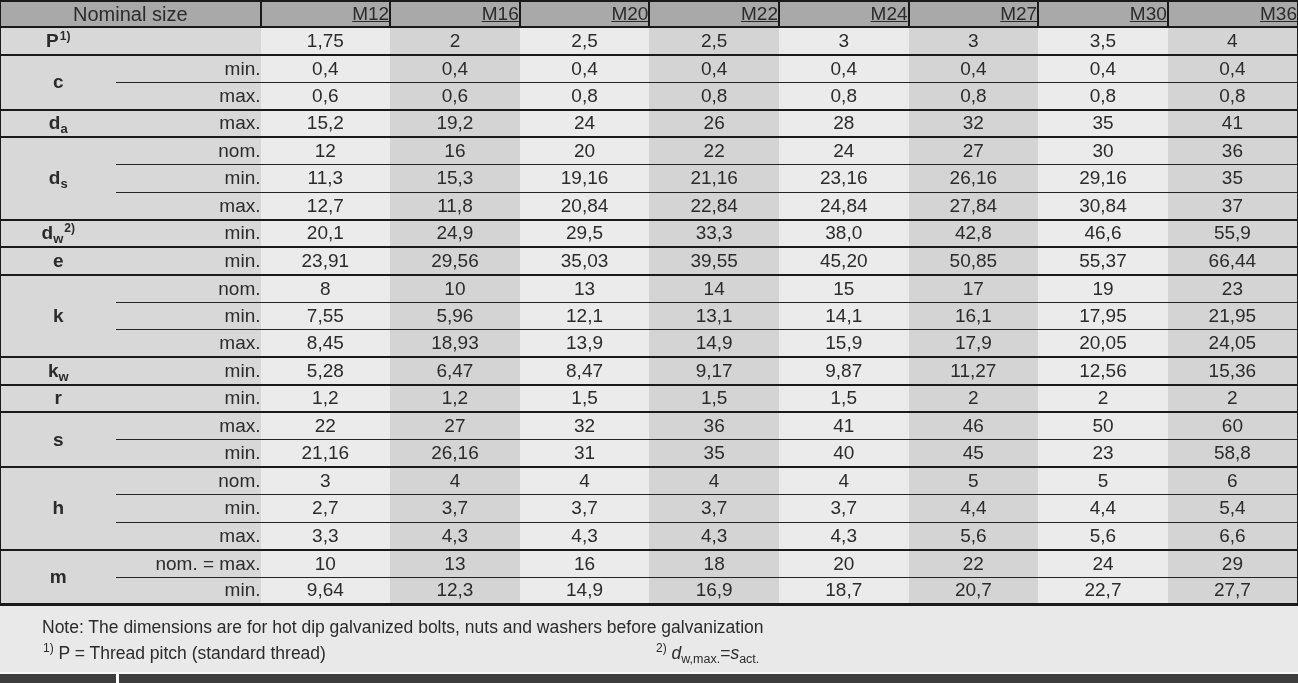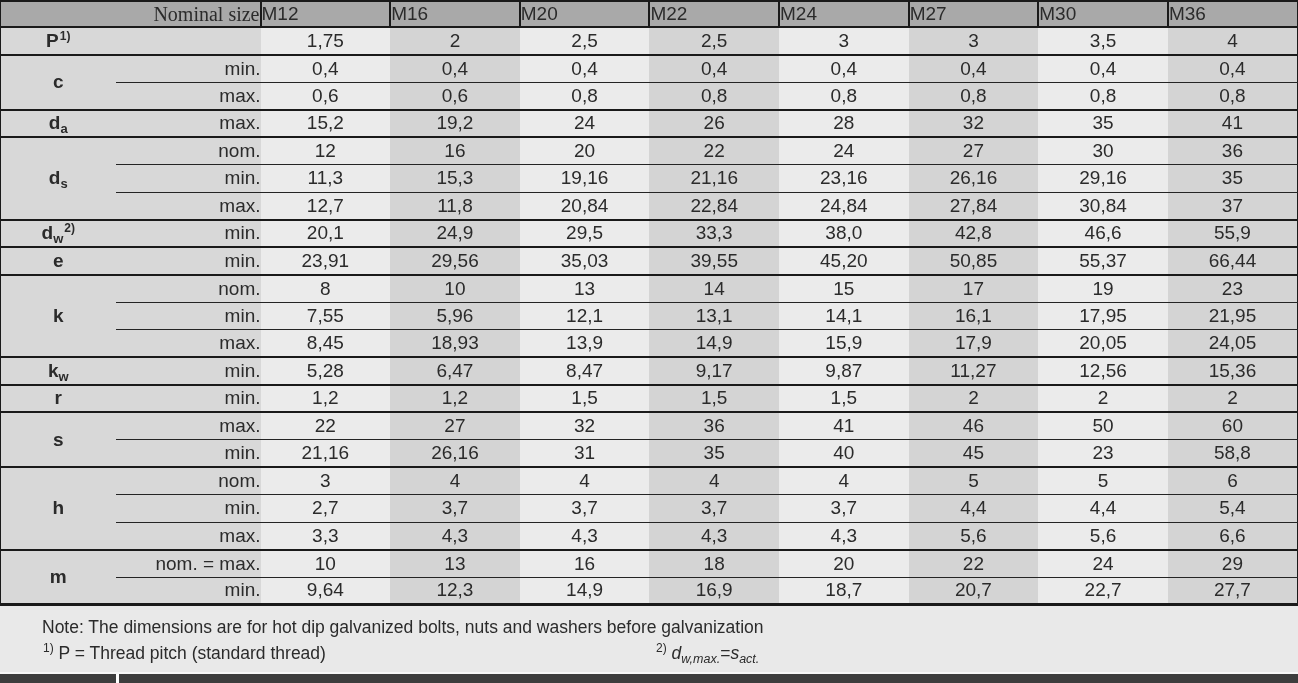--- a/index.html
+++ b/index.html
@@ -15,37 +15,37 @@
     border-collapse:collapse; table-layout:fixed; width:1298px;
     border-top:2.5px solid var(--line);
     border-left:1.5px solid var(--line);
     border-right:1.5px solid var(--line);
     border-bottom:3px solid var(--line);
   }
   thead tr{height:26px;}
   tbody tr{height:27.5px;}
   th,td{padding:0; font-weight:normal; font-size:19px; color:var(--text); vertical-align:middle; overflow:hidden; white-space:nowrap;}
   thead th{background:var(--header-bg);}
-  th.nominal{text-align:right; padding-left:0; font-size:20px;font-family:Liberation Serif, serif;}
-  th.mcol{border-left:2px solid var(--line); text-align:left;}
+  th.nominal{text-align:center; padding-left:0; font-size:20px;}
+  th.mcol{border-left:2px solid var(--line); text-align:right;text-decoration:underline;}
   td.param{background:var(--label-bg); text-align:center;font-weight:bold;}
   td.sub{background:var(--label-bg); text-align:right; padding-left:13px;}
   td.val{text-align:center;}
   td.val.light{background:var(--col-light);}
   td.val.dark{background:var(--col-dark);}
   tr.group-start td{border-top:2px solid var(--line);}
   td.inner{border-top:1.2px solid #242424;}
   sub.psub{font-size:13px; vertical-align:-4px; line-height:0; letter-spacing:0;}
   sup.fnref{font-size:12px; vertical-align:7px; line-height:0; margin-left:1px;}
   .footer{position:absolute; left:0; top:609px; width:1262px; height:63px; background:var(--footer-bg); font-size:17.5px;}
   .note-line{position:absolute; left:42px; top:8px;}
   .fn1{position:absolute; left:42px; top:34px;}
   .fn2{position:absolute; left:655px; top:34px;}
   .fn2 .math{font-style:italic;}
-  .fn2 sub{font-size:12.5px; font-style:italic; vertical-align:-4px; line-height:0;text-align:center;}
+  .fn2 sub{font-size:12.5px; vertical-align:-4px; line-height:0;text-align:center;}
   .gap-line{position:absolute; left:0; top:672px; width:1298px; height:2px; background:#f7f7f7;}
   .bottom-strip{position:absolute; left:0; top:674px; width:1298px; height:9px; background:var(--strip);}
   .strip-divider{position:absolute; left:116px; top:674px; width:3px; height:9px; background:#fff;}
 </style>
 </head>
 <body>
 
 <div class="page">
 
   <table class="dim">

